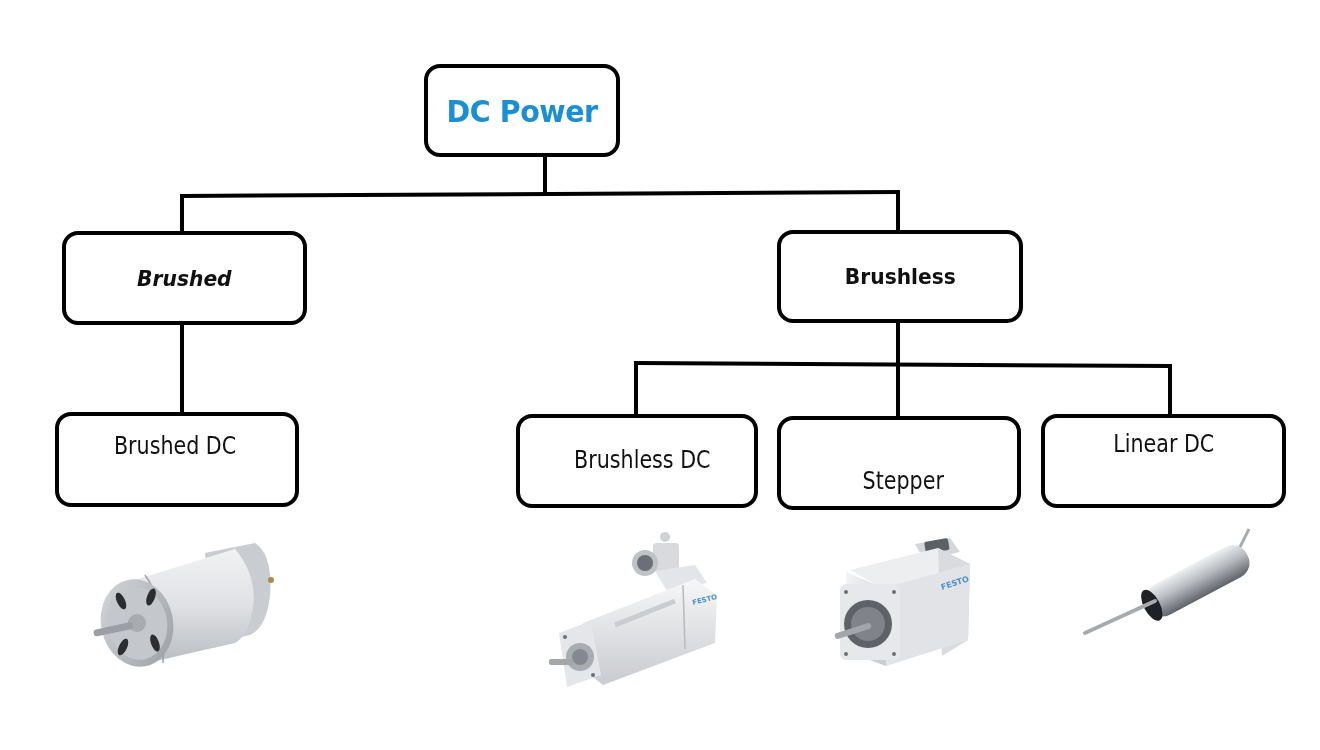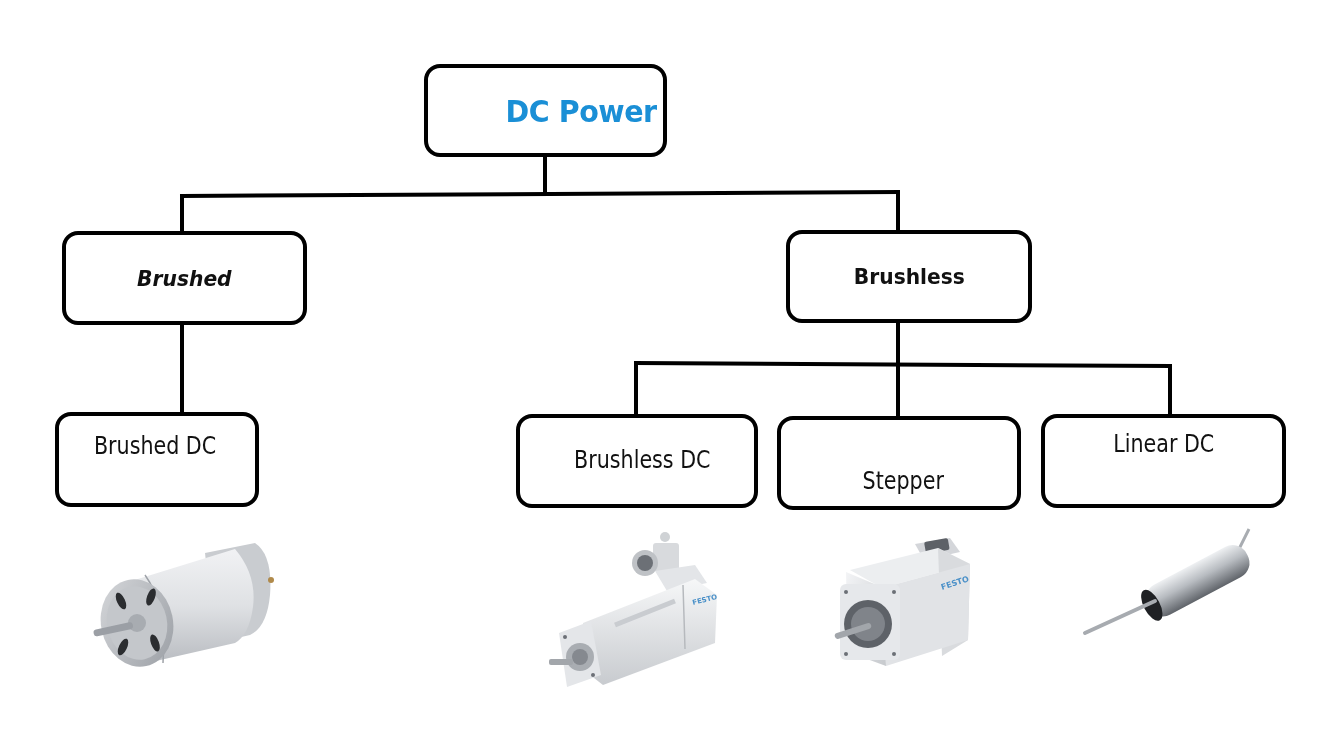--- a/index.html
+++ b/index.html
@@ -36,45 +36,45 @@
       align-items: center;
       justify-content: center;
       color: #111111;
     }
     .node-label {
       display: block;
       white-space: nowrap;
     }
     
     #node-root {
-      left: 424px; top: 64px; width: 243px; height: 93px; justify-content: flex-end;
+      left: 424px; top: 64px; width: 196px; height: 93px;
     }
     #node-root .node-label {
       font-family: "DejaVu Sans", sans-serif;
       font-weight: bold;
       font-size: 31px;
       letter-spacing: -0.5px;
       transform: scaleX(0.92);
     }
     
     #node-brushed {
       left: 62px; top: 231px; width: 245px; height: 94px; font-style: italic;
     }
     #node-brushless {
-      left: 777px; top: 230px; width: 246px; height: 93px; margin-left: 9px;
+      left: 777px; top: 230px; width: 246px; height: 93px;
     }
     .node.category .node-label {
       font-family: "DejaVu Sans", sans-serif;
       font-weight: bold;
       font-size: 22px;
       transform: scaleX(0.92);
     }
     
     #node-brushed-dc {
-      left: 55px; top: 412px; width: 204px; height: 95px;
+      left: 55px; top: 412px; width: 244px; height: 95px;
       align-items: flex-start;
       padding-top: 16px;
     }
     #node-brushless-dc {
       left: 516px; top: 414px; width: 242px; height: 94px;
       align-items: flex-start;
       padding-top: 28px;
     }
     #node-stepper {
       left: 777px; top: 416px; width: 244px; height: 94px;

